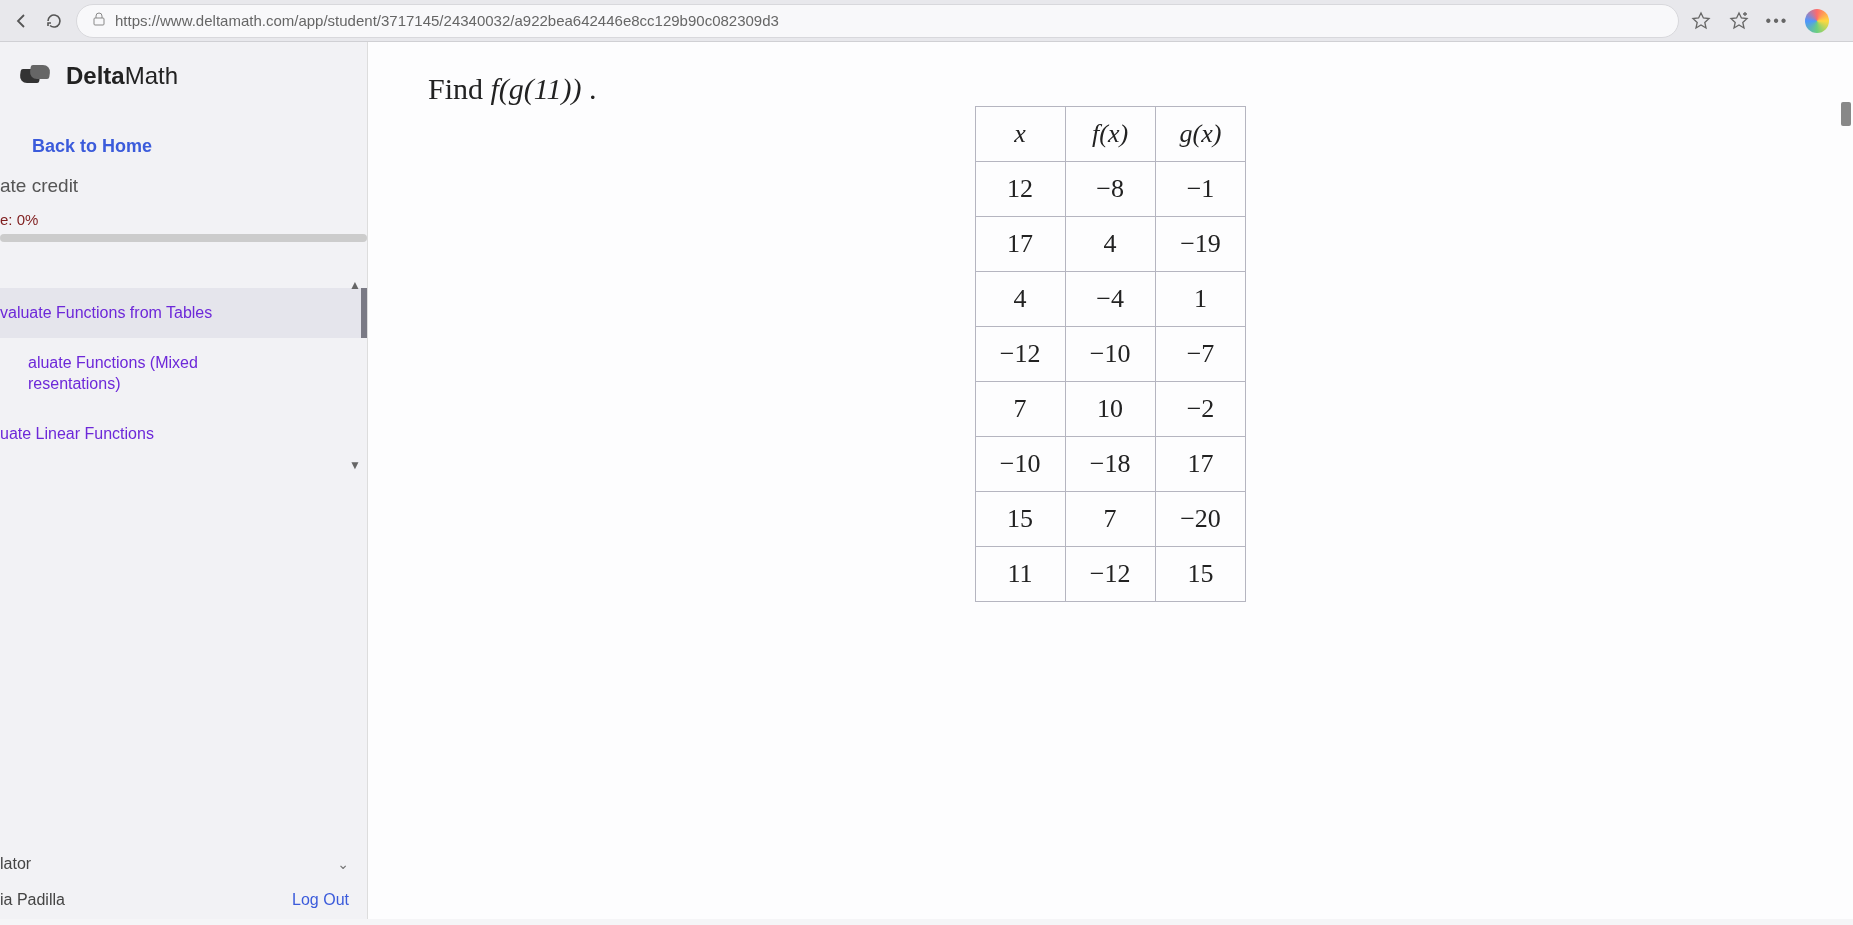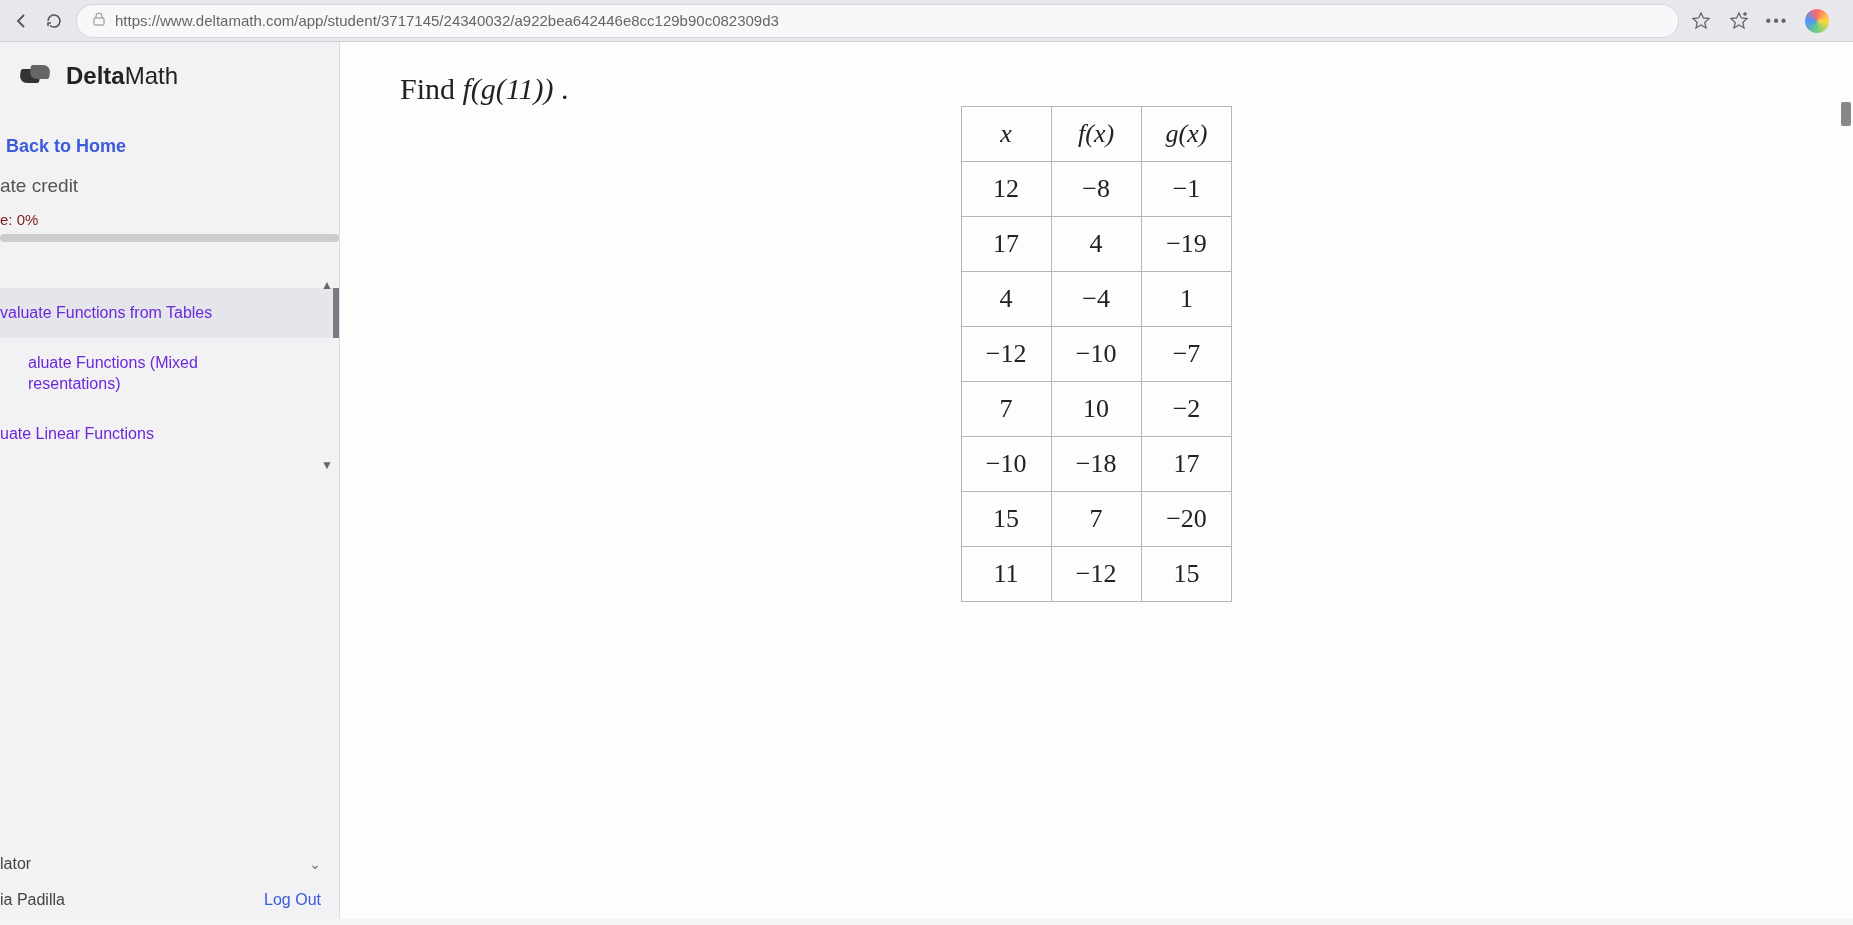--- a/index.html
+++ b/index.html
@@ -52,21 +52,21 @@
     .copilot-icon {
       width: 24px; height: 24px;
       background: conic-gradient(#ff6b6b, #ffd93d, #6bcf7f, #4d96ff, #ff6b6b);
       border-radius: 50%;
     }
     .main-layout {
       display: flex;
       height: calc(100% - 48px);
     }
     .sidebar {
-      width: 340px;
+      width: 368px;
       background: #f2f2f5;
       border-right: 1px solid #ddd;
       padding: 20px 0 10px 0;
       display: flex;
       flex-direction: column;
       position: relative;
     }
     .logo {
       display: flex;
       align-items: center;
@@ -90,21 +90,21 @@
       width: 20px; height: 14px; background: #666; left: 10px; top: 0;
       transform: skewX(-8deg);
     }
     .logo-text { font-size: 24px; color: #222; }
     .logo-text b { font-weight: 700; }
     .logo-text span { font-weight: 300; }
     .back-home {
       color: #3b5bdb;
       font-weight: 700;
       font-size: 18px;
-      padding: 18px 6px;
+      padding: 18px 32px;
       cursor: pointer;
     }
     .assignment-title {
       font-weight: 700;
       font-size: 17px;
       padding: 18px 0 10px 0;
       color: #222;
     }
     .subtext {
       color: #555;

